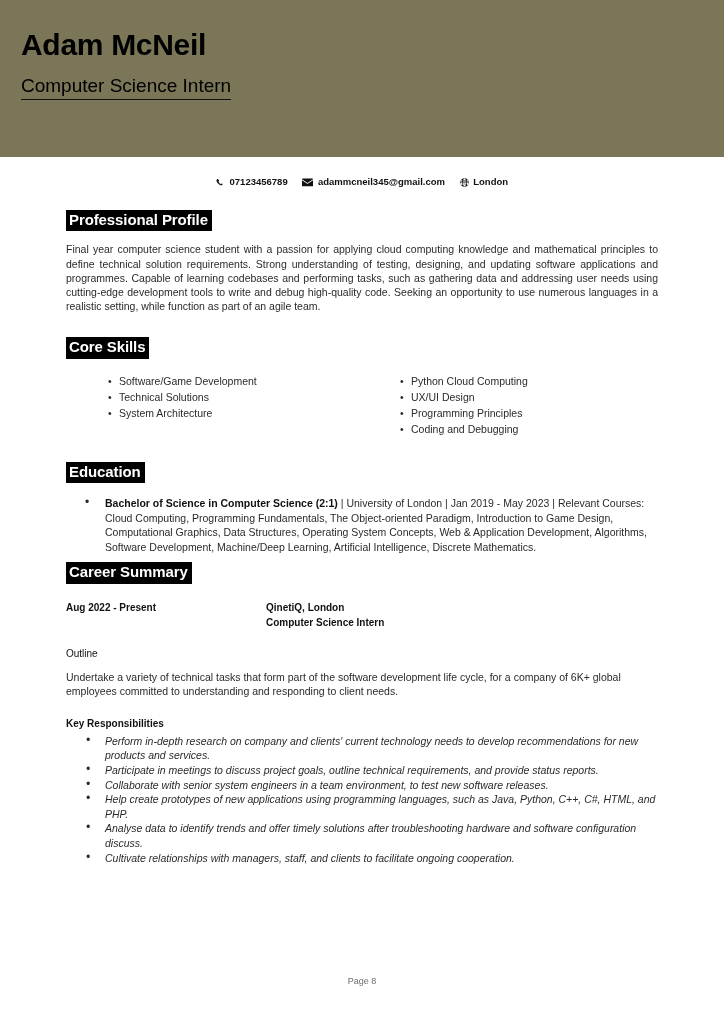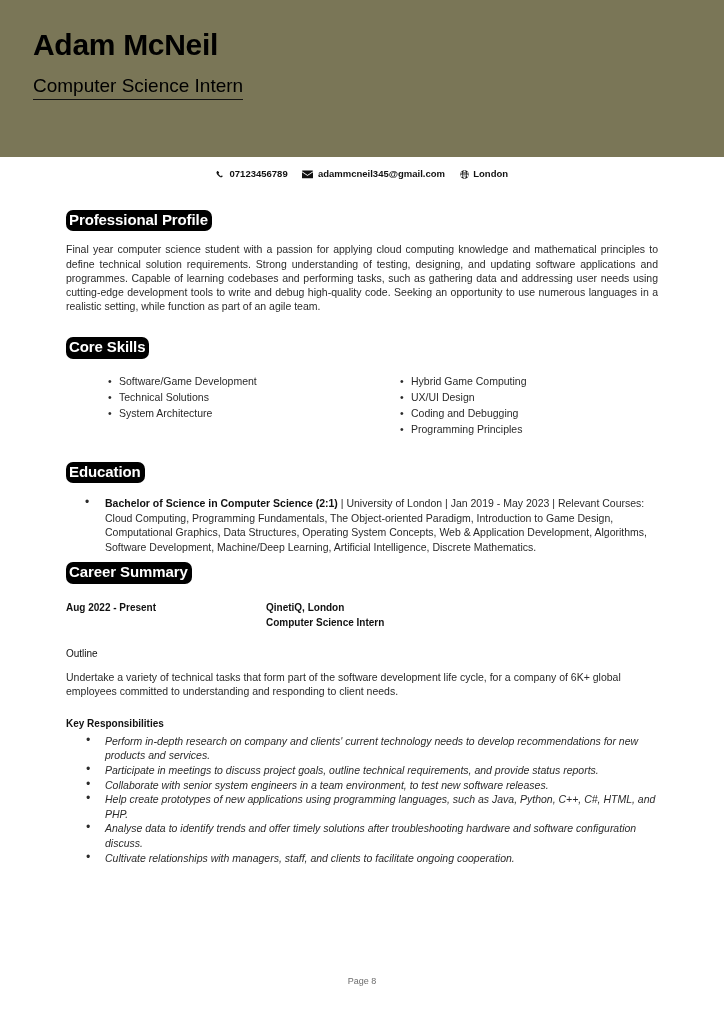--- a/index.html
+++ b/index.html
@@ -26,21 +26,21 @@
   .header-band {
     position: absolute;
     top: 0;
     left: 0;
     width: 724px;
     height: 157px;
     background: #7a7657;
   }
   .header-inner {
     position: absolute;
-    left: 33px;
+    left: 21px;
     top: 28px;
   }
   .full-name {
     font-size: 30px;
     font-weight: bold;
     line-height: 1.15;
     letter-spacing: -0.3px;
     color: #000000;
     margin: 0;
     white-space: nowrap;
@@ -53,21 +53,21 @@
     display: inline-block;
     border-bottom: 1.4px solid #111111;
     padding-bottom: 2px;
     line-height: 1.2;
     white-space: nowrap;
   }
 
   
   .contact-row {
     position: absolute;
-    top: 167px;
+    top: 175px;
     left: 0;
     width: 724px;
     text-align: center;
     font-size: 9.5px;
     font-weight: bold;
     color: #111111;
     line-height: 14px;
     white-space: nowrap;
   }
   .contact-item {
@@ -98,21 +98,20 @@
   .sec-head {
     display: inline-block;
     background: #000000;
     color: #ffffff;
     font-size: 15px;
     font-weight: bold;
     letter-spacing: -0.1px;
     padding: 1px 4px 2px 3px;
     line-height: 1.22;
     margin: 0;
-    border-radius: 7px;
   }
 
   .para {
     font-size: 10.5px;
     line-height: 14.2px;
     color: #2a2a2a;
     margin: 11px 0 0 0;
     text-align: justify;
   }
 
@@ -295,24 +294,24 @@
 
     <div class="section" style="margin-top:24px;">
       <div class="sec-head">Core Skills</div>
       <div class="skills-wrap">
         <div class="skills-col c1">
           <div class="skill-item">Software/Game Development</div>
           <div class="skill-item">Technical Solutions</div>
           <div class="skill-item">System Architecture</div>
         </div>
         <div class="skills-col c2">
-          <div class="skill-item">Hybrid Game Computing</div>
+          <div class="skill-item">Python Cloud Computing</div>
           <div class="skill-item">UX/UI Design</div>
+          <div class="skill-item">Programming Principles</div>
           <div class="skill-item">Coding and Debugging</div>
-          <div class="skill-item">Programming Principles</div>
         </div>
       </div>
     </div>
 
     <div class="section" style="margin-top:25px;">
       <div class="sec-head">Education</div>
       <div class="edu-wrap">
         <div class="edu-item"><span class="edu-degree">Bachelor of Science in Computer Science (2:1)</span><span> | University of London | Jan 2019 - May 2023 | Relevant Courses: Cloud Computing, Programming Fundamentals, The Object-oriented Paradigm, Introduction to Game Design, Computational Graphics, Data Structures, Operating System Concepts, Web &amp; Application Development, Algorithms, Software Development, Machine/Deep Learning, Artificial Intelligence, Discrete Mathematics.</span></div>
       </div>
     </div>

